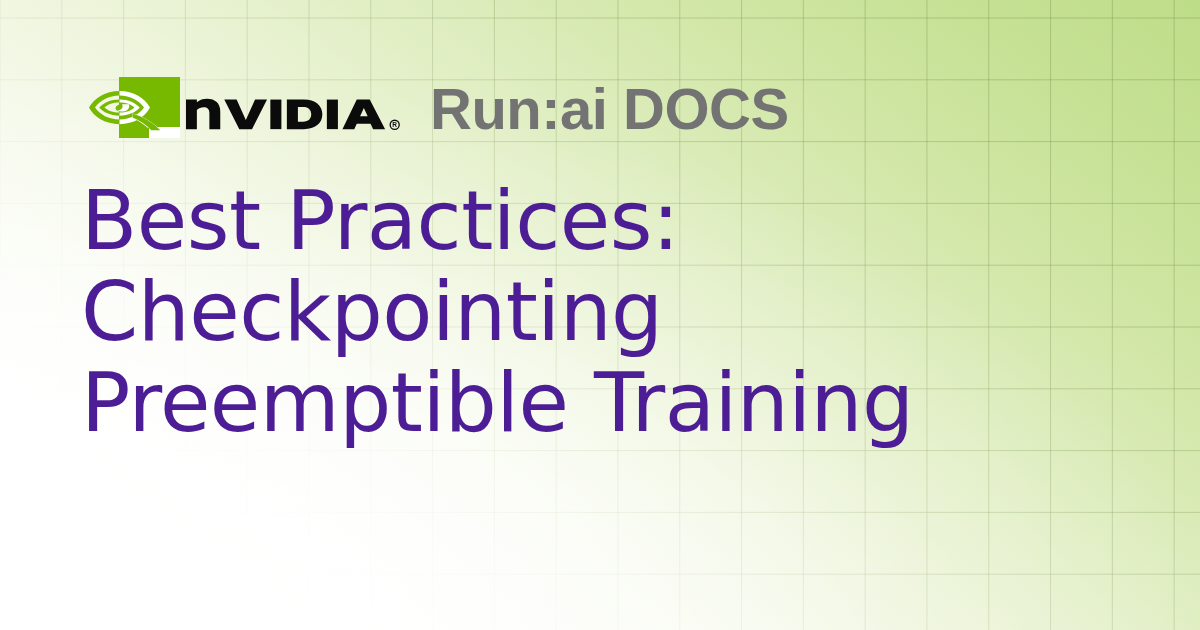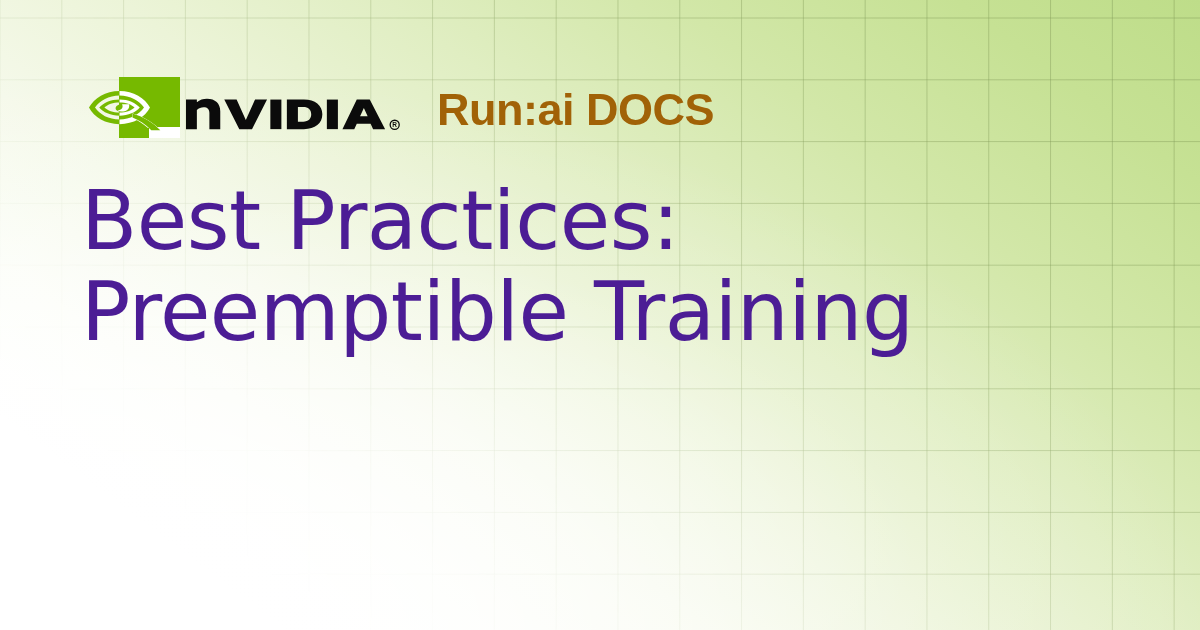--- a/index.html
+++ b/index.html
@@ -100,27 +100,27 @@
 
   .nv-wordmark {
     display: block;
     height: 40px;
     width: auto;
     margin-left: 6px;
     flex: 0 0 auto;
   }
 
   .brand-product {
-    margin-left: 18px;
+    margin-left: 11px;
     font-family: "Liberation Sans", sans-serif;
     font-weight: 700;
-    font-size: 45px;
+    font-size: 58px;
     line-height: 1;
     letter-spacing: -0.5px;
-    color: #a16207;
+    color: #737373;
     white-space: nowrap;
     transform: translateY(-1px);
   }
 
   
   .title {
     position: absolute;
     left: 68px;
     top: 162px;
     width: 1000px;
@@ -243,16 +243,17 @@
         <circle cx="240" cy="40" r="5.2" fill="none" stroke="#0b0b0b" stroke-width="1.5"></circle>
         <text x="240" y="43" text-anchor="middle" font-family="'Liberation Sans', sans-serif" font-size="7.5" font-weight="700" fill="#0b0b0b">R</text>
       </g>
     </svg>
 
     <span class="brand-product">Run:ai DOCS</span>
   </div>
 
   <h1 class="title">
     <span class="tline">Best Practices:</span>
+    <span class="tline">Checkpointing</span>
     <span class="tline">Preemptible Training</span>
   </h1>
 
 </div>
 
 </body></html>

